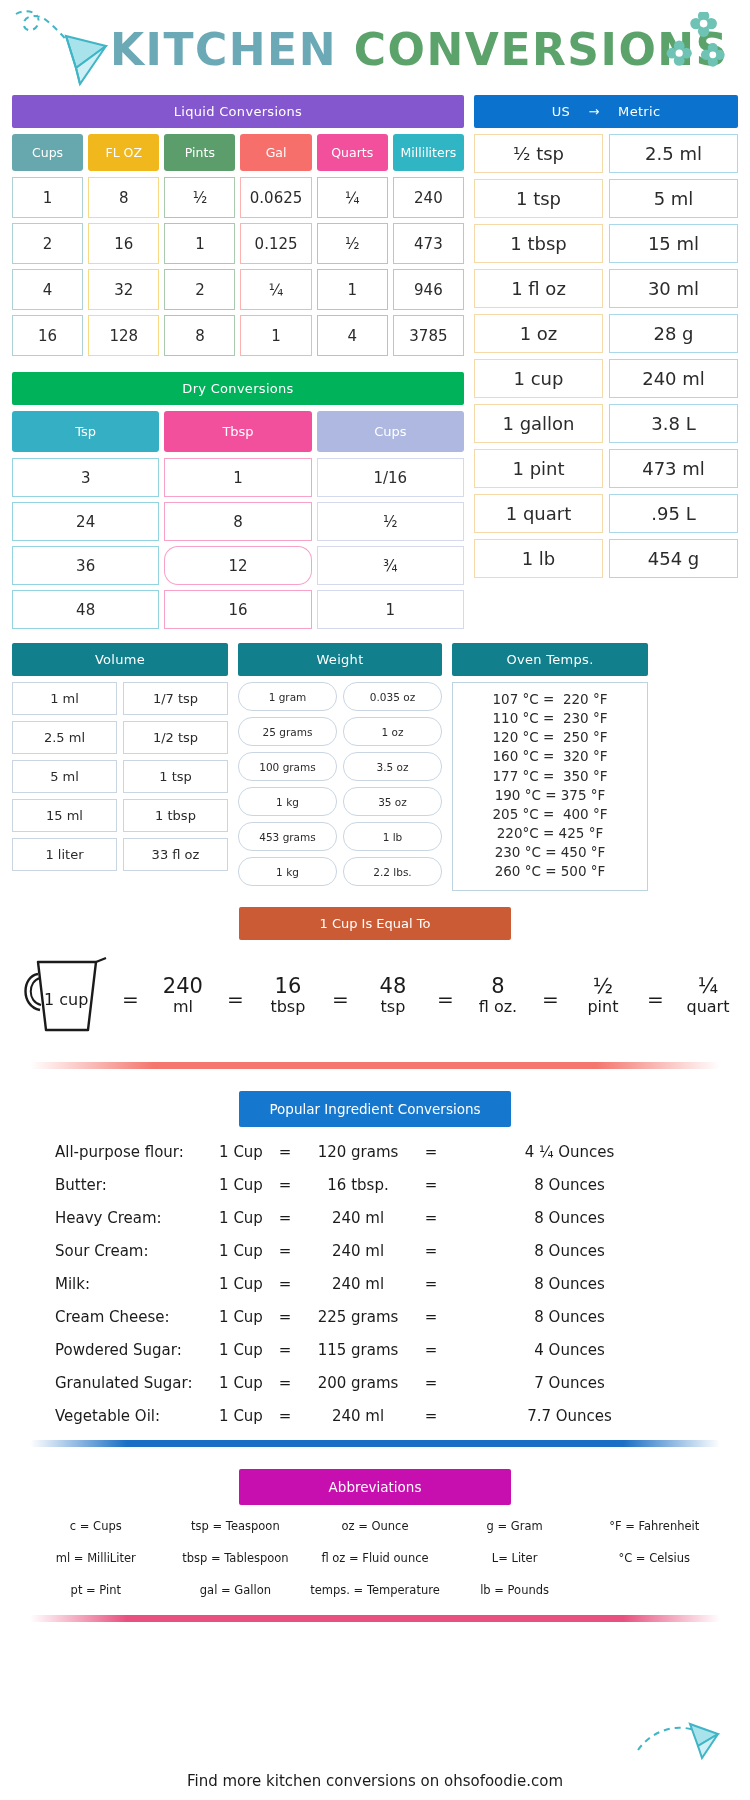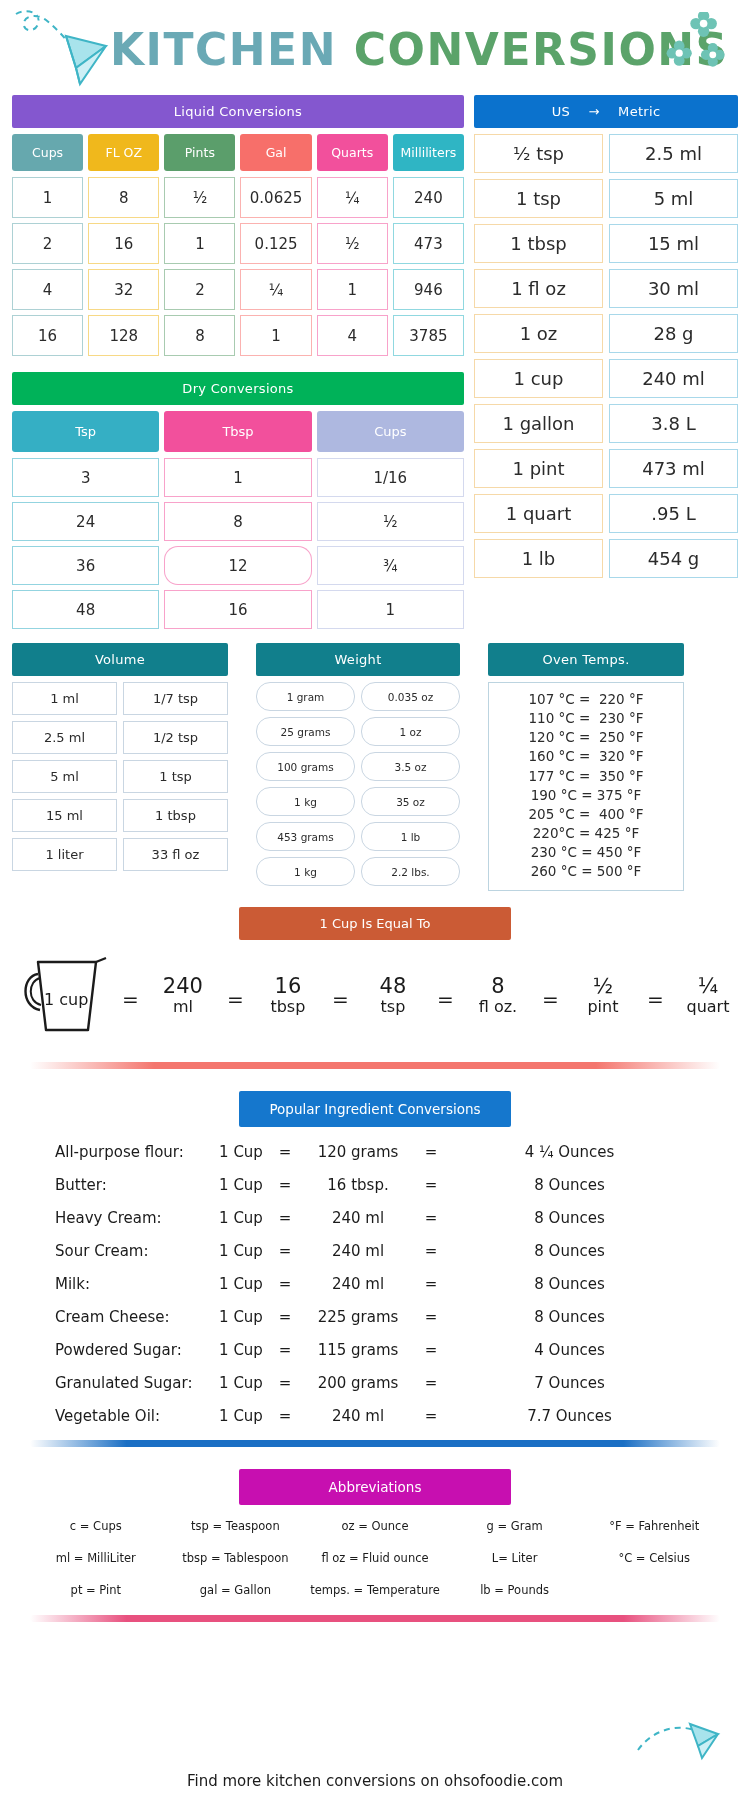--- a/index.html
+++ b/index.html
@@ -60,21 +60,21 @@
   .grid3 .cell { height: 39px; }
 
   
   .usm-head { background: #0b72cd; }
   .usm-grid { display: grid; grid-template-columns: 1fr 1fr; gap: 6px; margin-top: 6px; }
   .usm-grid .cell { height: 39px; font-size: 18px; }
   .usm-grid .c-left  { border-color: #f6d9a8; }
   .usm-grid .c-right { border-color: #a8d8ea; }
 
   
-  .mid { display: flex; gap: 28px; padding: 14px 12px 0; }
+  .mid { display: flex; gap: 10px; padding: 14px 12px 0; }
   .panel-vol { width: 216px; }
   .panel-wt  { width: 204px; }
   .panel-ot  { width: 196px; }
   .panel-head { background: #117f8c; }
   .pair { display: grid; grid-template-columns: 1fr 1fr; gap: 6px; margin-top: 6px; }
   .panel-vol .pair .cell { height: 33px; font-size: 13px; }
   .panel-wt  .pair .cell { height: 29px; font-size: 10.5px; border-radius: 14px; }
   .oven-box {
     margin-top: 6px; border: 1px solid #bcd4e0; background:#fff;
     padding: 7px 0 8px; text-align: center;

